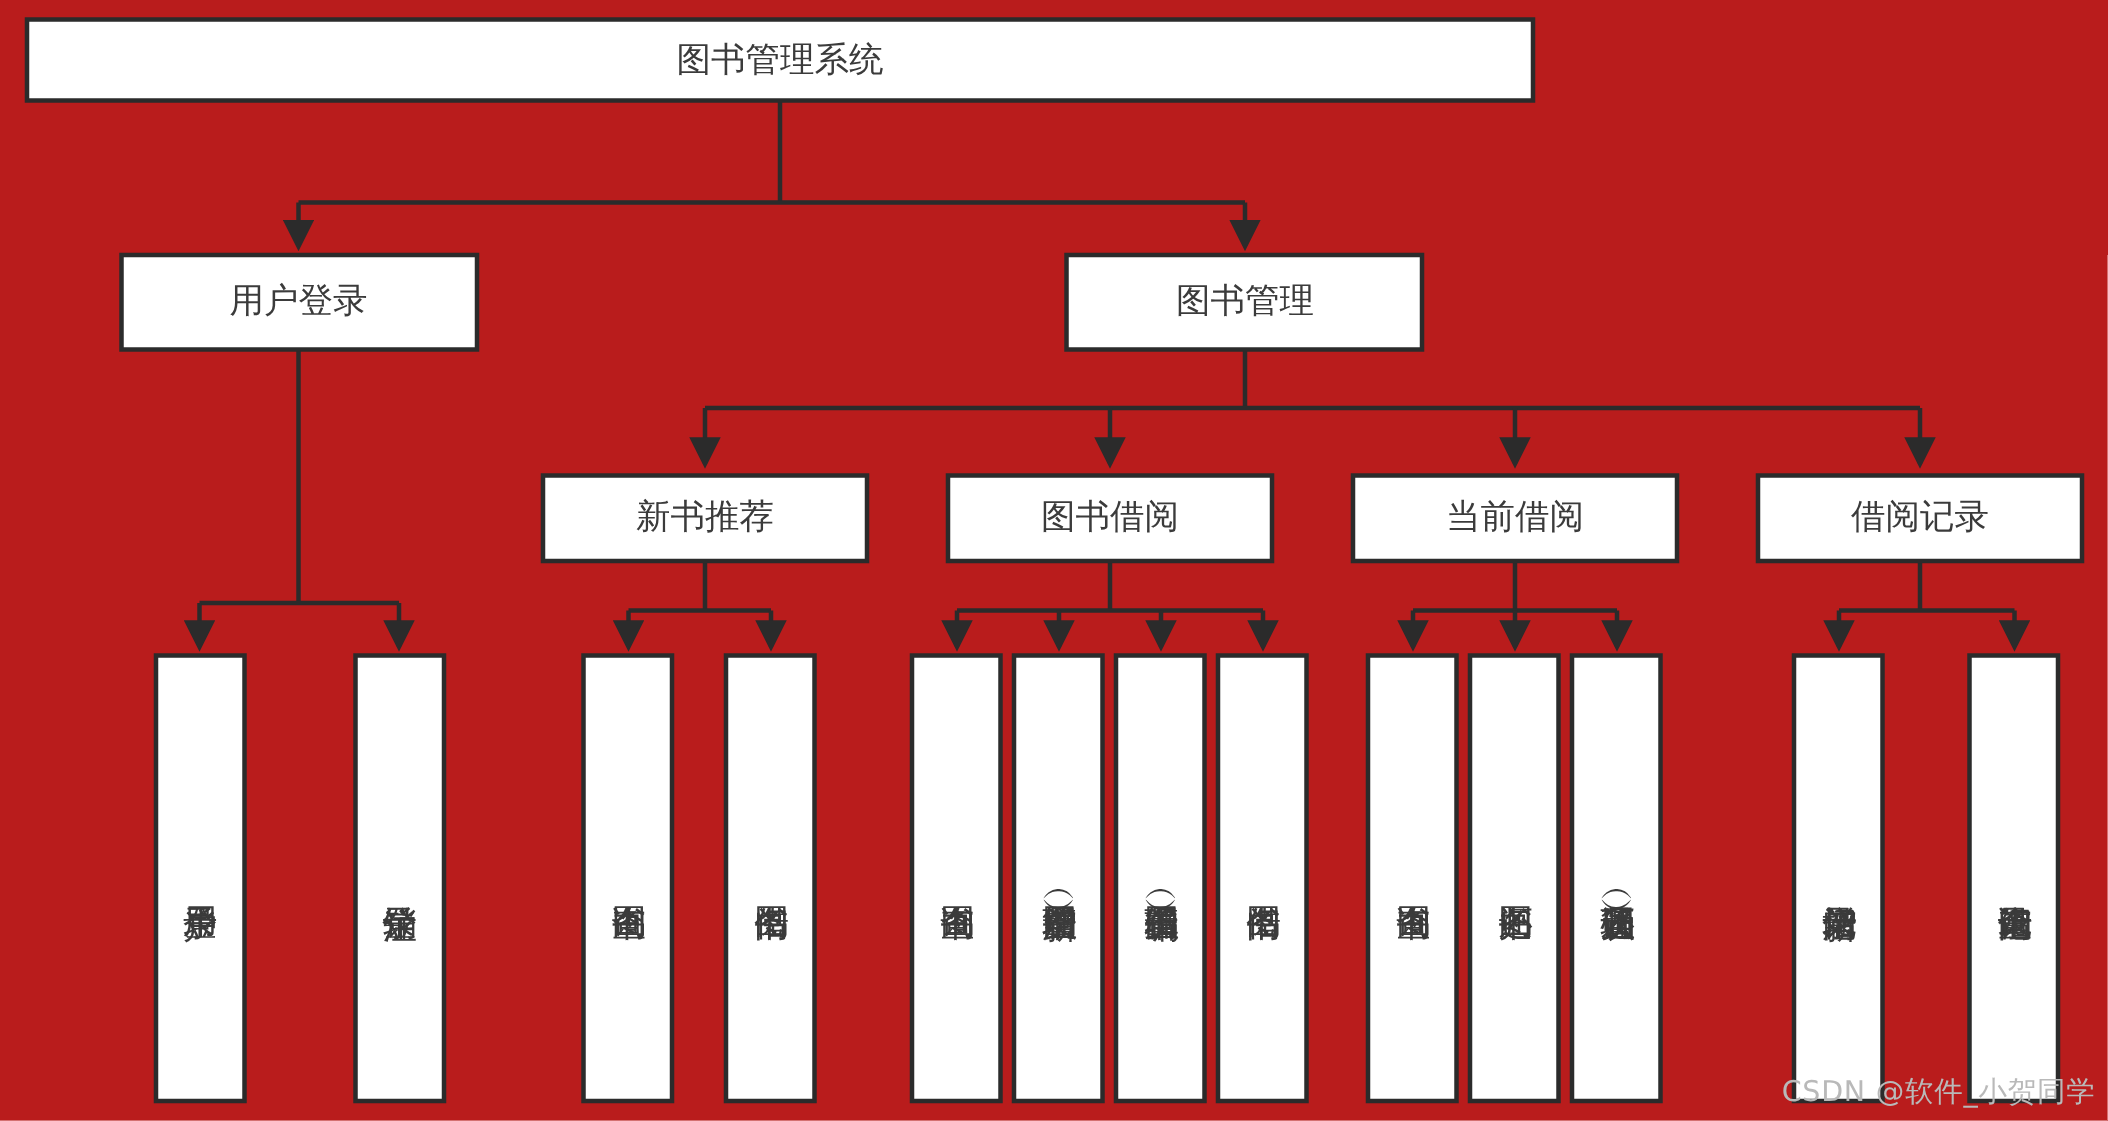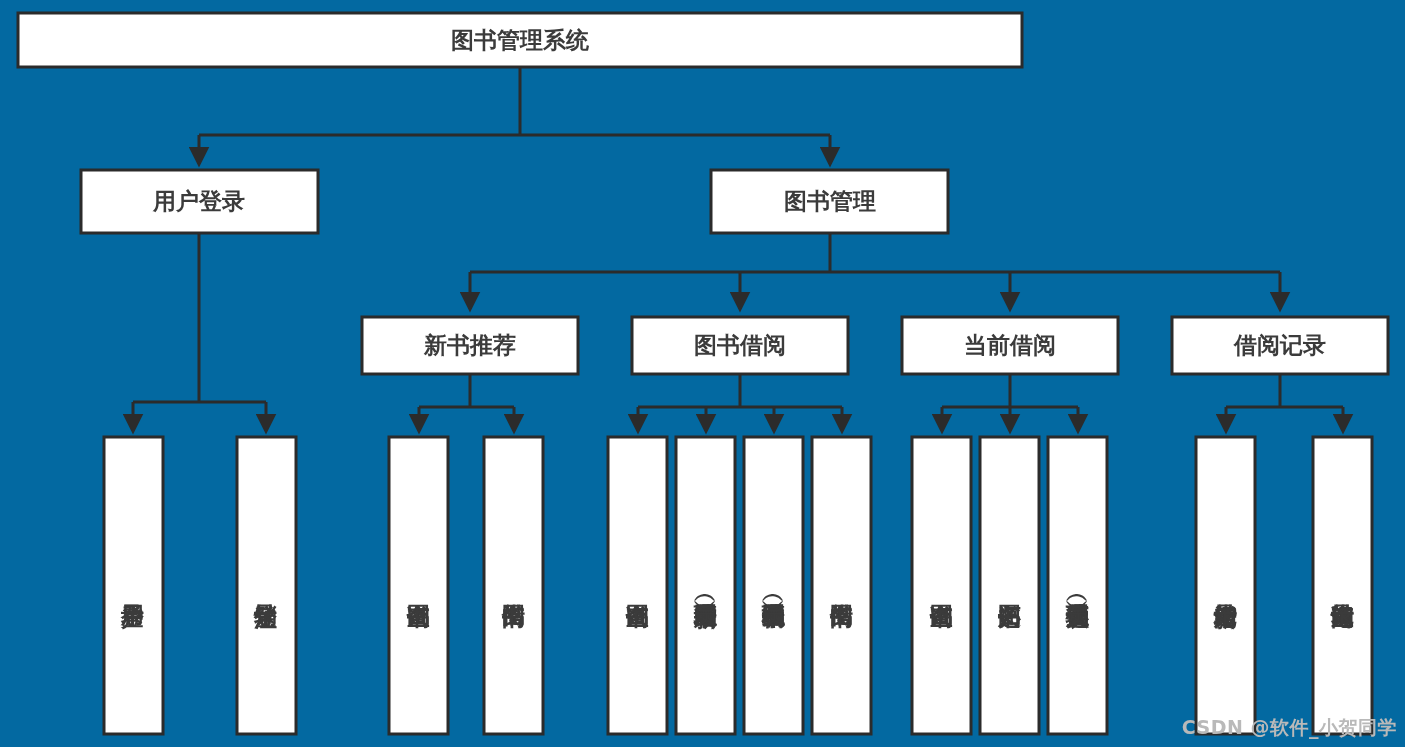--- a/index.html
+++ b/index.html
@@ -10,22 +10,21 @@
   body {
     width: 1405px;
     height: 747px;
     font-family: "Liberation Sans", "DejaVu Sans", sans-serif;
     overflow: hidden;
   }
   #diagram-root {
     position: relative;
     width: 1405px;
     height: 747px;
-    background: #0369a1;
-    font-weight: bold;
+    background: #b91c1c;
   }
   svg#diagram-svg {
     position: absolute;
     left: 0;
     top: 0;
     width: 1405px;
     height: 747px;
   }
   .node-box {
     fill: #ffffff;

